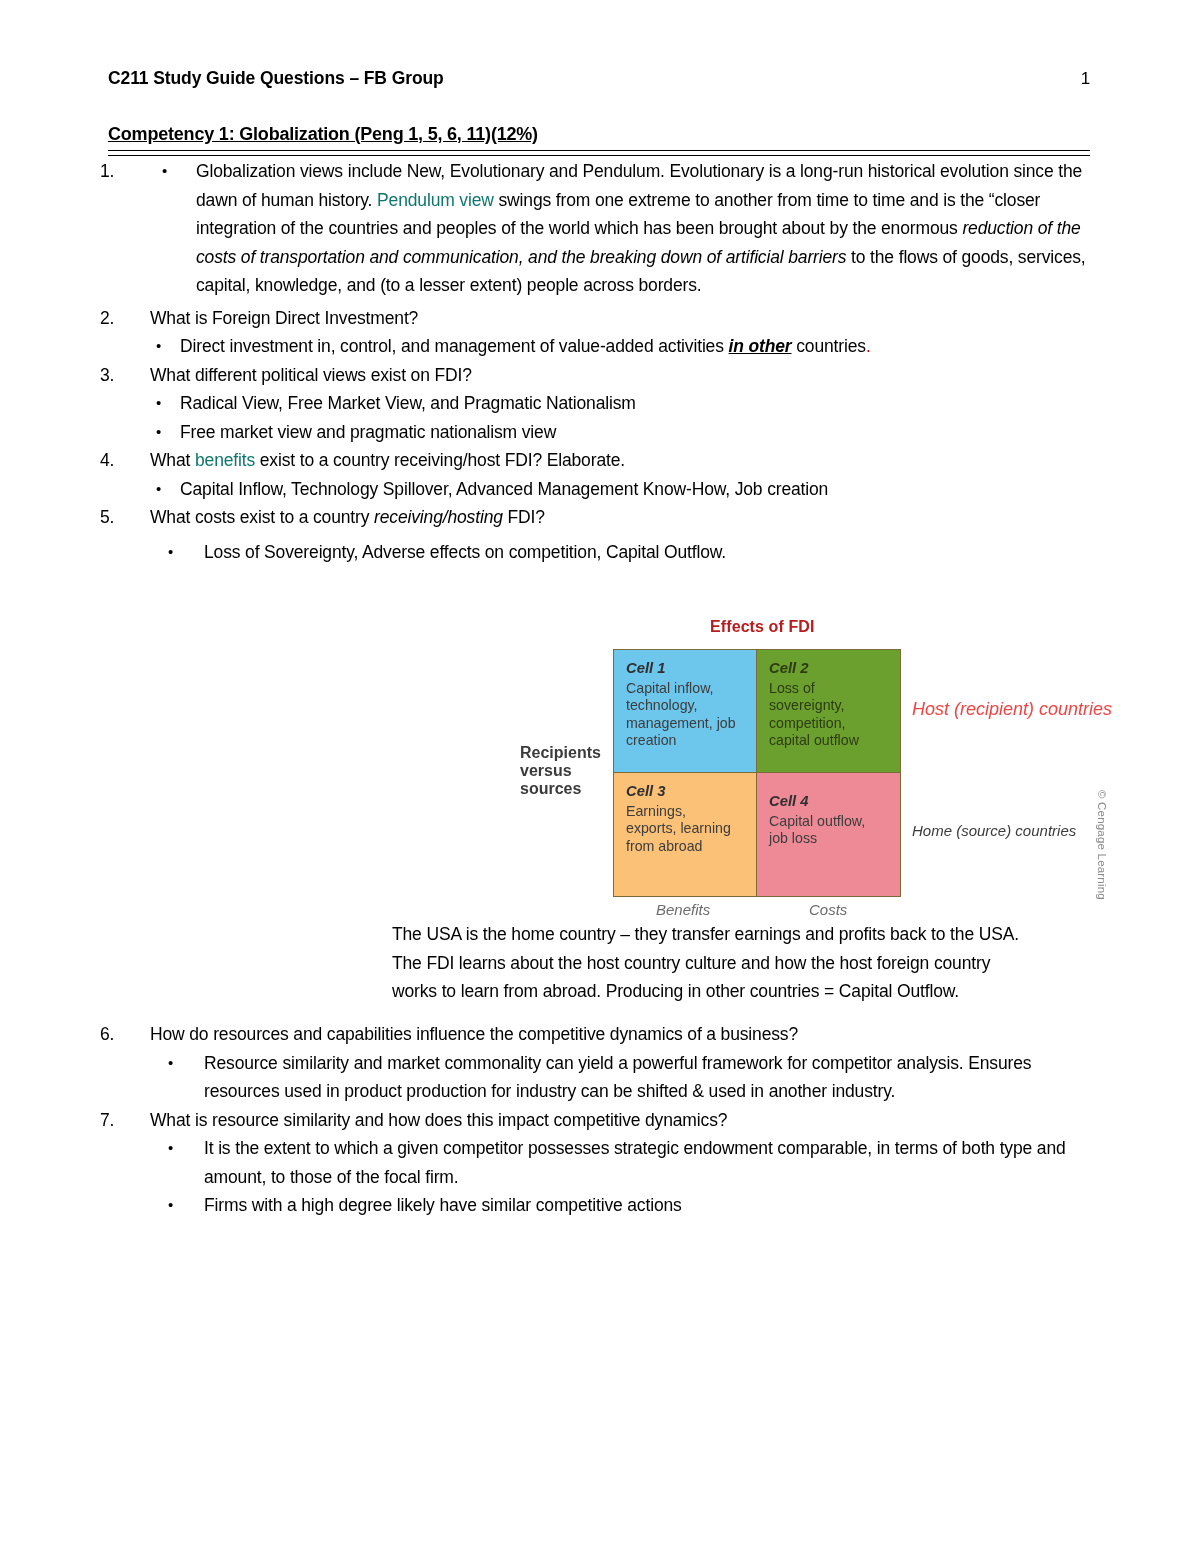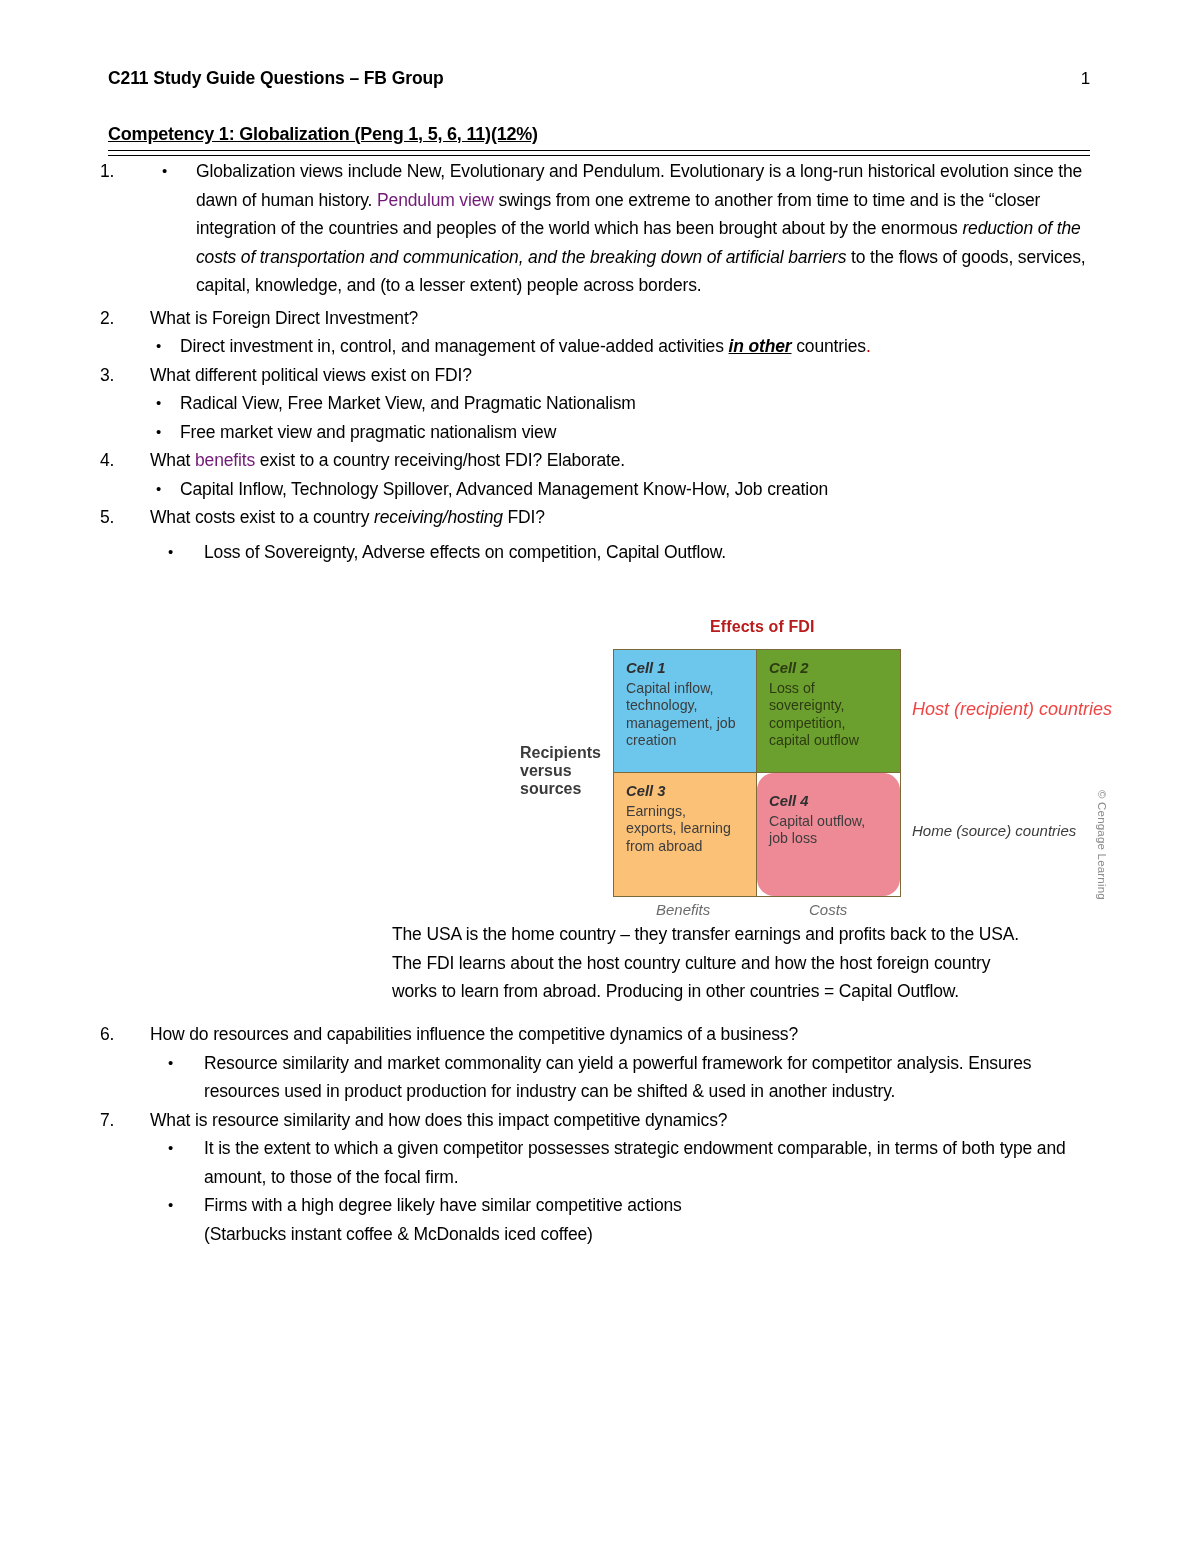--- a/index.html
+++ b/index.html
@@ -109,21 +109,21 @@
   }
   
   .ind-a { padding-left: 196px; padding-right: 100px; }
   .ind-a .dot { left: 162px; }
   .ind-b { padding-left: 180px; padding-right: 100px; }
   .ind-b .dot { left: 156px; }
   .ind-c { padding-left: 204px; padding-right: 100px; }
   .ind-c .dot { left: 168px; }
 
   i.it { font-style: italic; }
-  span.blue { color: #701a75; margin-top: 48px; }
+  span.blue { color: #0f766e; margin-top: 48px; }
   span.red { color: #C00000; }
   u.uit { font-style: italic; font-weight: bold; }
 
   
   .figure {
     position: absolute;
     left: 520px;
     top: 618px;
     width: 640px;
     height: 310px;
@@ -162,21 +162,21 @@
     font-style: italic;
     display: block;
     margin-bottom: 2px;
     font-size: 14.8px;
     color: #2f2f2f;
   }
   .cell1 { background: #6DC6EC; border-right: 1.5px solid #7d6a3a; border-bottom: 1.5px solid #7d6a3a; }
   .cell2 { background: #6BA02E; border-bottom: 1.5px solid #7d6a3a; }
   .cell3 { background: #FBC177; border-right: 1.5px solid #7d6a3a; }
   .cell4 { background: #ED8A96; }
-  .cell4 { padding-top: 20px; border-radius: 17px; }
+  .cell4 { padding-top: 20px; }
   .cell2 .clabel, .cell2 { color: #2d3b12; }
 
   .axis-left {
     position: absolute;
     left: 0px;
     top: 126px;
     width: 92px;
     font-size: 16px;
     font-weight: bold;
     line-height: 18px;
@@ -369,19 +369,18 @@
       <span class="num">7.</span>
       <div class="qtext">What is resource similarity and how does this impact competitive dynamics?</div>
       <ul class="bullets">
         <li class="ind-c">
           <span class="dot">•</span>
           <span>It is the extent to which a given competitor possesses strategic endowment comparable, in terms of both type and amount, to those of the focal firm.</span>
         </li>
         <li class="ind-c">
           <span class="dot">•</span>
           <span>Firms with a high degree likely have similar competitive actions</span><br>
-          <span>(Starbucks instant coffee &amp; McDonalds iced coffee)</span>
         </li>
       </ul>
     </div>
   </div>
 
 </div>
 
 </body></html>

